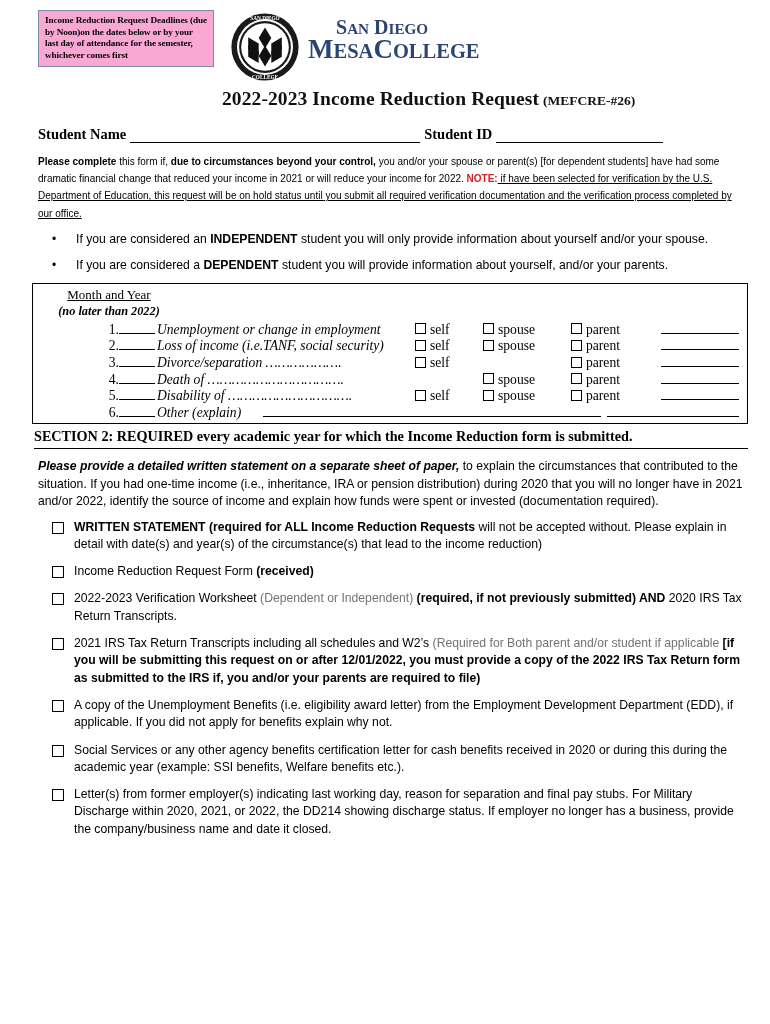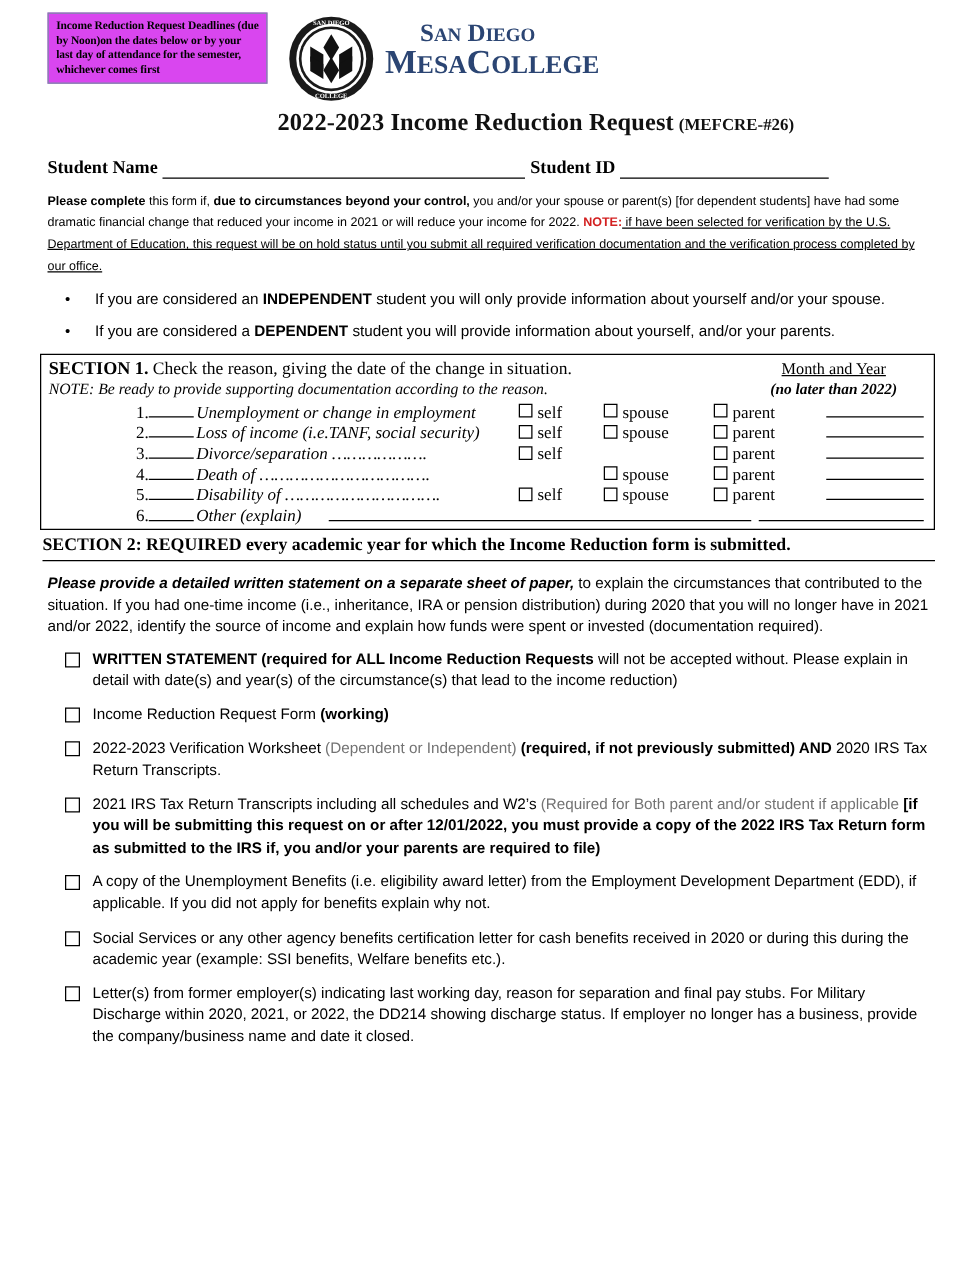--- a/index.html
+++ b/index.html
@@ -29,21 +29,21 @@
     height: 120px;
     padding: 10px 22px 0 38px;
     box-sizing: border-box;
   }
   .header-row {
     display: flex;
     align-items: flex-start;
   }
   .deadline-box {
     width: 176px;
-    background: #d946ef;
+    background: #f9a8d4;
     border: 1px solid #7a8ba8;
     box-sizing: border-box;
     padding: 4px 5px 5px 6px;
     font-family: "Liberation Serif", serif;
     font-weight: bold;
     font-size: 9.2px;
     line-height: 11.6px;
     color: #000;
     flex: 0 0 auto;
   }
@@ -361,28 +361,20 @@
       <span class="bullet-txt"><span>If you are considered an </span><span class="b">INDEPENDENT</span><span> student you will only provide information about yourself and/or your spouse.</span></span>
     </div>
     <div class="bullet-item">
       <span class="bullet-dot">•</span>
       <span class="bullet-txt"><span>If you are considered a </span><span class="b">DEPENDENT</span><span> student you will provide information about yourself, and/or your parents.</span></span>
     </div>
   </div>
 
   <div class="section1">
     <div class="s1-head">
-      <div class="s1-head-left">
-        <div>
-          <span class="s1-title">SECTION 1.</span><span> Check the reason, giving the date of the change in situation.</span>
-        </div>
-        <div class="s1-note">
-          <span>NOTE:</span><span> Be ready to provide supporting documentation according to the reason.</span>
-        </div>
-      </div>
       <div class="s1-head-right">
         <div class="my-title">Month and Year</div>
         <div class="my-sub">(no later than 2022)</div>
       </div>
     </div>
     <div class="s1-rows" id="section1-rows">
         <div class="s1-row">
           <span class="r-num">1.</span>
           <span class="r-blank"></span>
           <span class="r-label">Unemployment or change in employment</span>
@@ -446,21 +438,21 @@
       <div class="cl-item">
         <span class="cl-box">
           <i></i>
         </span>
         <span class="cl-txt"><span class="b">WRITTEN STATEMENT (required for ALL Income Reduction Requests</span><span> will not be accepted without.  Please explain in detail with date(s) and year(s) of the circumstance(s) that lead to the income reduction)</span></span>
       </div>
       <div class="cl-item">
         <span class="cl-box">
           <i></i>
         </span>
-        <span class="cl-txt"><span>Income Reduction Request Form </span><span class="b">(working)</span></span>
+        <span class="cl-txt"><span>Income Reduction Request Form </span><span class="b">(received)</span></span>
       </div>
       <div class="cl-item">
         <span class="cl-box">
           <i></i>
         </span>
         <span class="cl-txt"><span>2022-2023 Verification Worksheet </span><span class="blue">(Dependent or Independent)</span><span class="b"> (required, if not previously submitted) AND</span><span> 2020 IRS Tax Return Transcripts.</span></span>
       </div>
       <div class="cl-item">
         <span class="cl-box">
           <i></i>

